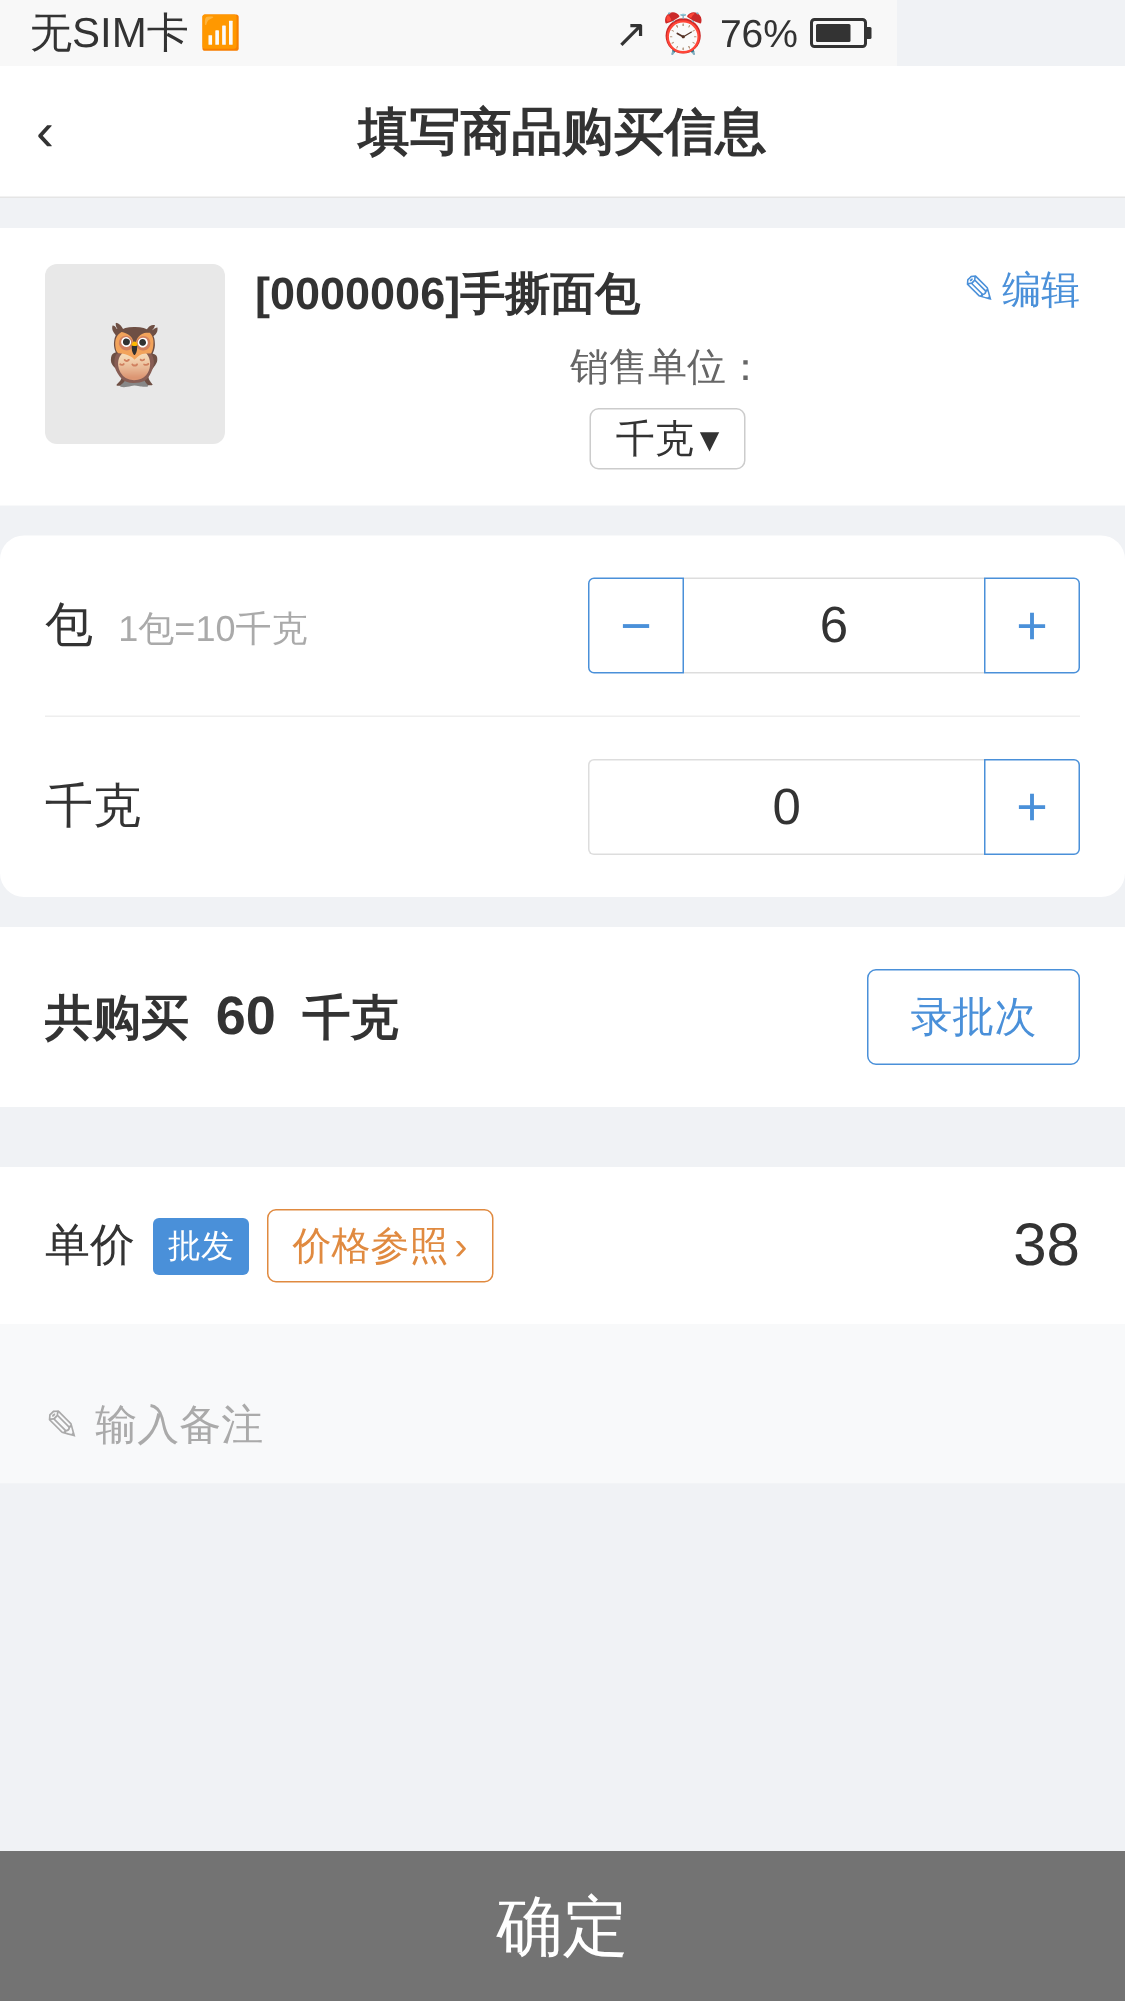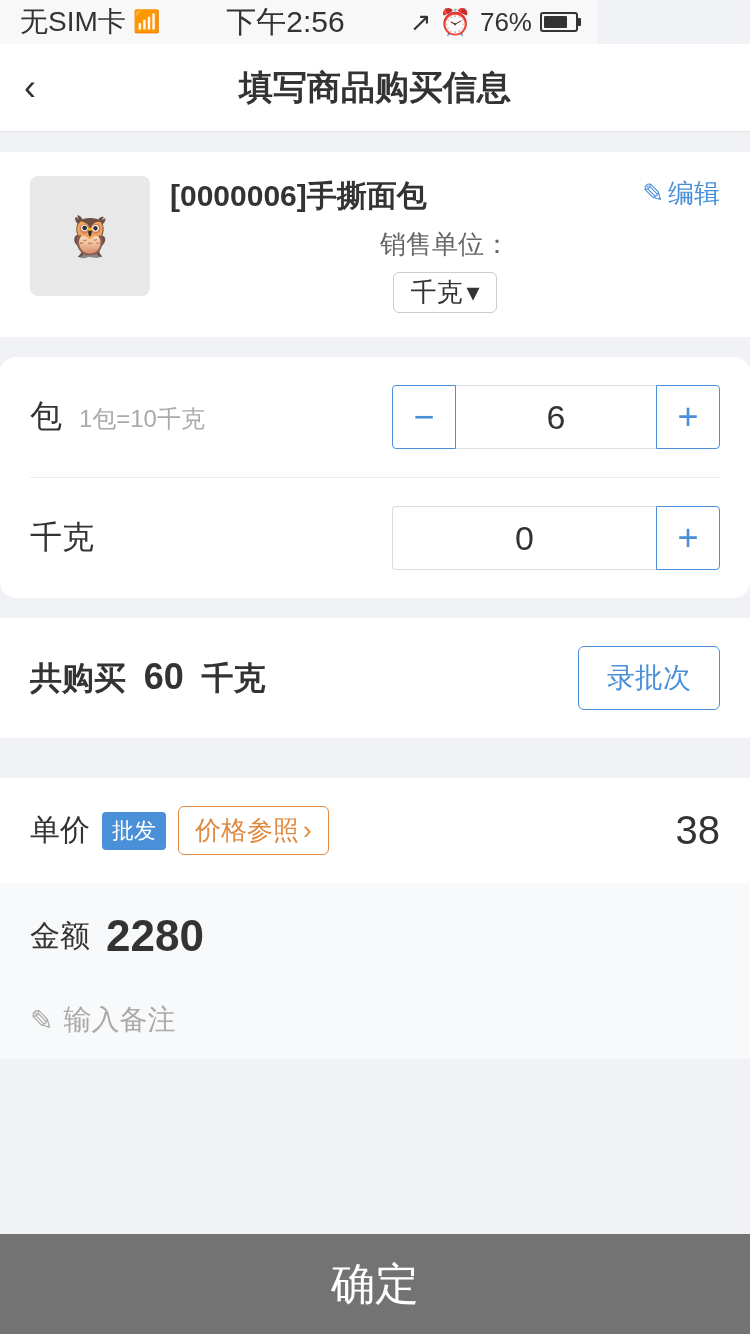--- a/index.html
+++ b/index.html
@@ -294,21 +294,20 @@
 </head>
 <body>
 
 <div class="page-wrapper">
 
   <div class="status-bar">
     <div class="status-left">
       <span>无SIM卡</span>
       <span class="wifi-icon">📶</span>
     </div>
-    <div class="status-center">下午2:56</div>
     <div class="status-right">
       <span>↗</span>
       <span>⏰</span>
       <span>76%</span>
       <div class="battery-box">
         <div class="battery-fill"></div>
         <div class="battery-tip"></div>
       </div>
     </div>
   </div>
@@ -383,24 +382,20 @@
       <span class="price-tag-batch">批发</span>
       <button class="price-ref-btn">
         <span>价格参照</span>
         <span>›</span>
       </button>
     </div>
     <span class="price-value">38</span>
   </div>
 
   <div class="amount-section">
-    <div class="amount-row">
-      <span class="amount-label">金额</span>
-      <span class="amount-value">2280</span>
-    </div>
     <div class="note-row">
       <span class="pencil-icon">✎</span>
       <span>输入备注</span>
     </div>
   </div>
 
   <div class="empty-space"></div>
 
   <div class="confirm-btn">确定</div>
 

